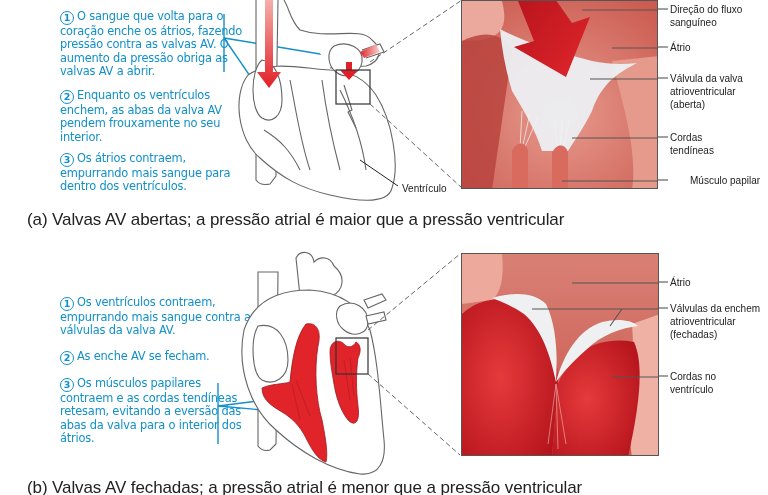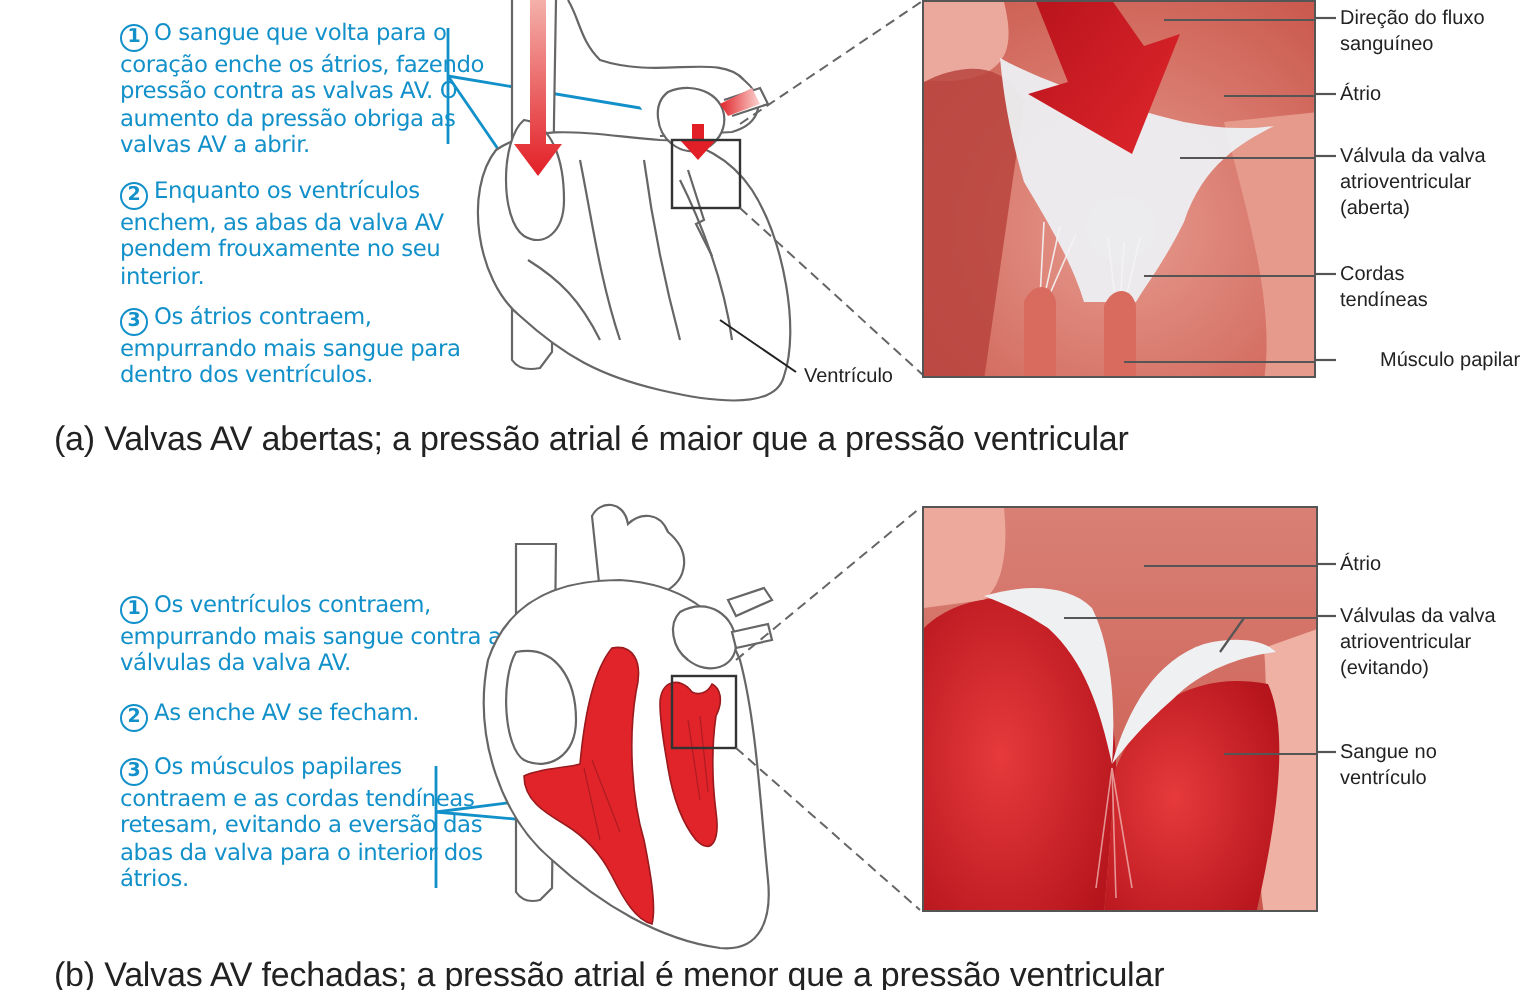--- a/index.html
+++ b/index.html
@@ -224,17 +224,17 @@
     </svg>
   </div>
   <svg width="768" height="495" viewBox="0 0 768 495">
     <g stroke="#555" stroke-width="1.1">
       <line x1="659" y1="282" x2="668" y2="282"></line>
       <line x1="659" y1="308" x2="668" y2="308"></line>
       <line x1="659" y1="376" x2="668" y2="376"></line>
     </g>
   </svg>
   <div class="label" style="left:670px; top:276px;">Átrio</div>
-  <div class="label" style="left:670px; top:302px; width:96px;">Válvulas da valva atrioventricular (evitando)</div>
-  <div class="label" style="left:670px; top:370px; width:80px;">Sangue no ventrículo</div>
+  <div class="label" style="left:670px; top:302px; width:96px;">Válvulas da enchem atrioventricular (fechadas)</div>
+  <div class="label" style="left:670px; top:370px; width:80px;">Cordas no ventrículo</div>
 
   <div class="caption" style="top:478px;text-align:center;">(b) Valvas AV fechadas; a pressão atrial é menor que a pressão ventricular</div>
 </div>
 
 </body></html>

